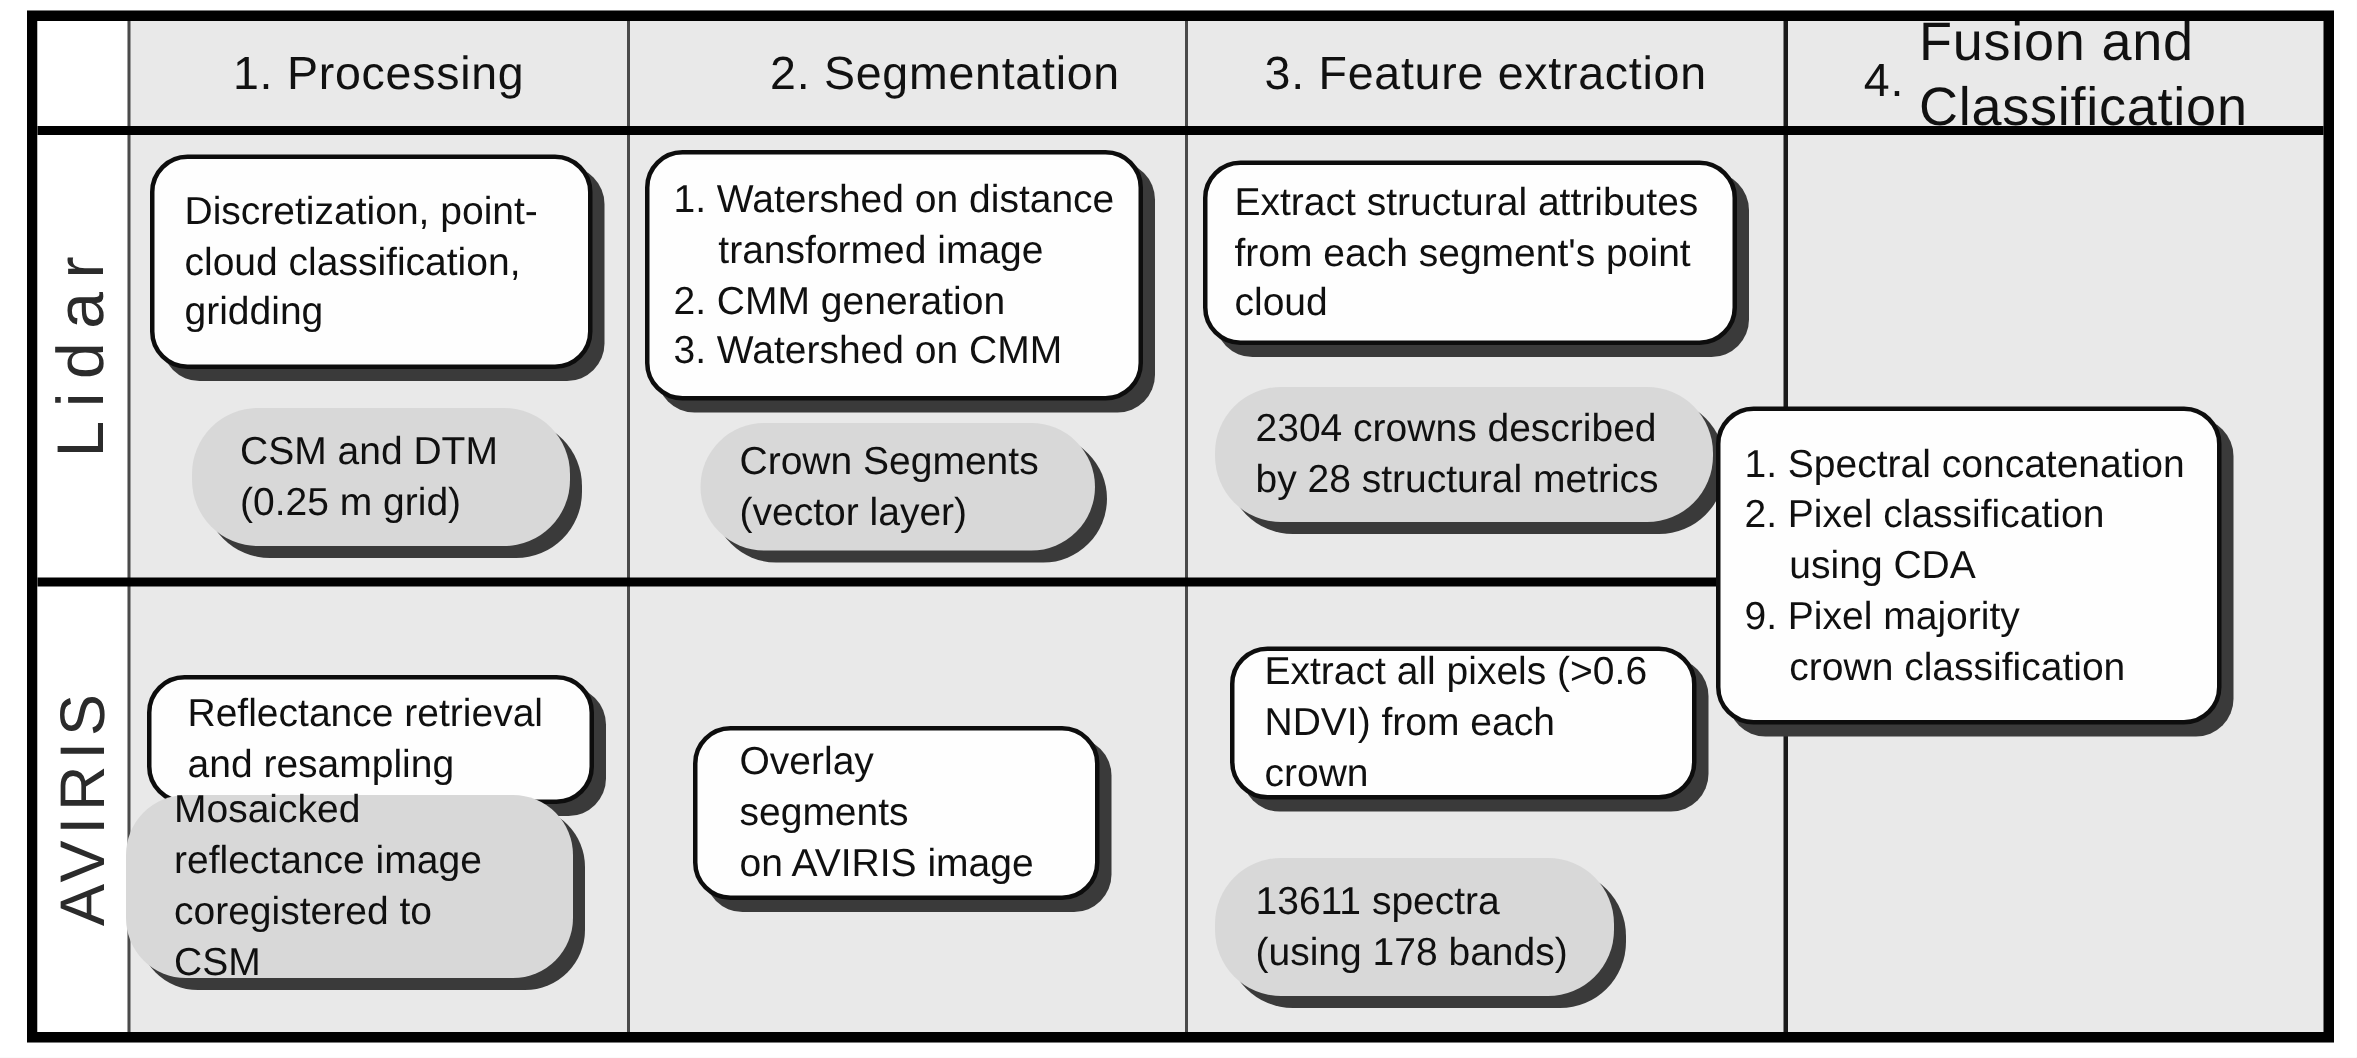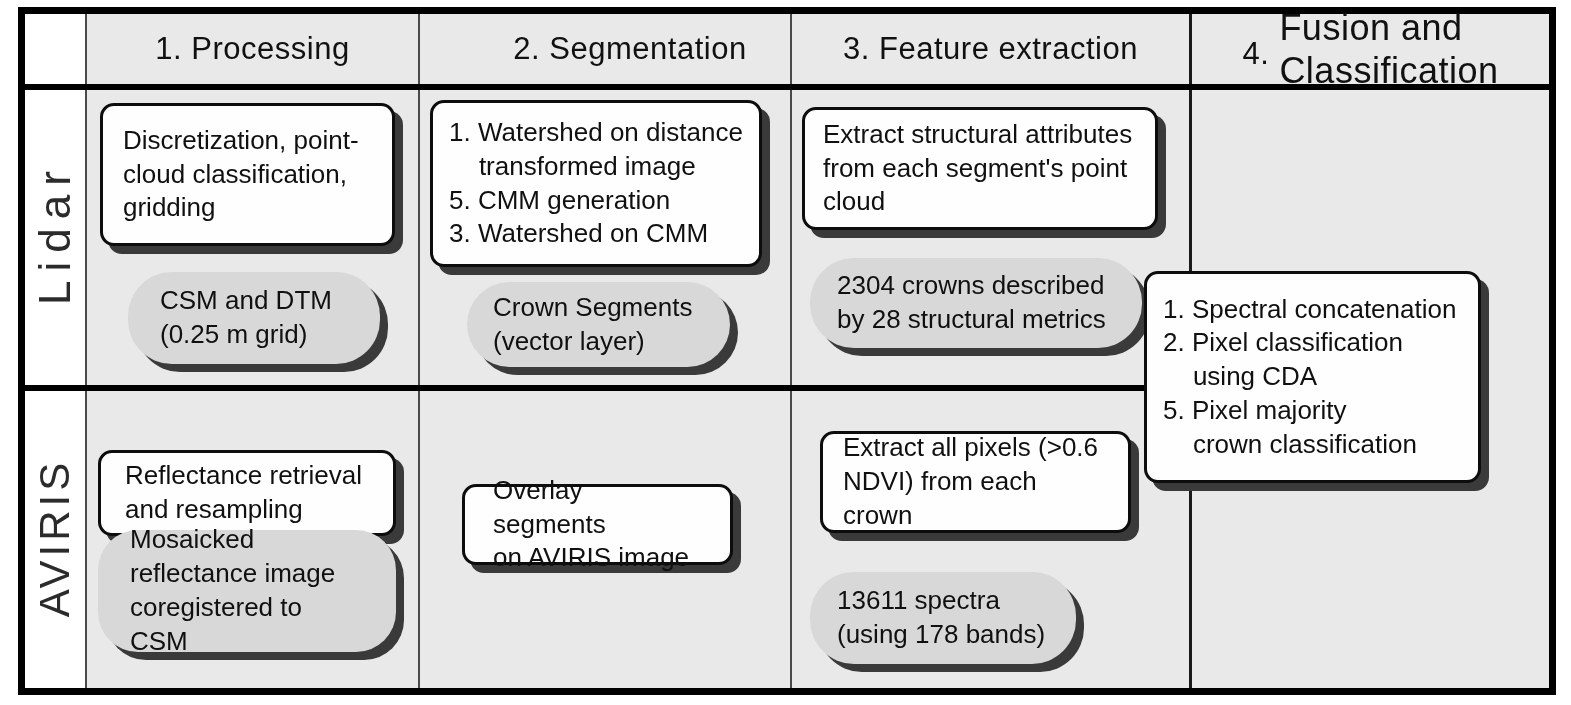--- a/index.html
+++ b/index.html
@@ -51,40 +51,40 @@
   }
   .rlabel.aviris span { letter-spacing:4px; padding-left:4px; font-size:42px; }
   
   .box {
     position:absolute; box-sizing:border-box;
     font-size:26px; line-height:1.3; color:#101010;
     display:flex; flex-direction:column; justify-content:center;
     text-align:left;
   }
   .white-box {
-    background:#fefefe; border:3px solid #0d0d0d; border-radius:14px;
+    background:#fefefe; border:3px solid #0d0d0d; border-radius:25px;
     box-shadow:8px 8px 0 #3a3a3a;
   }
   .gray-box {
     background:#d8d8d8; border-radius:44px;
     box-shadow:8px 8px 0 #3a3a3a;
   }
   .pre { white-space:pre-line; }
   .list div { padding-left:1.15em; text-indent:-1.15em; white-space:pre-line; }
   
   .b-lid-proc-p { left:100px; top:103px; width:295px; height:143px; padding:0 20px; }
   .b-lid-proc-o { left:128px; top:272px; width:252px; height:92px;  padding:0 32px; }
   .b-lid-seg-p  { left:430px; top:100px; width:332px; height:167px; padding:0 16px; }
   .b-lid-seg-o  { left:467px; top:282px; width:263px; height:85px;  padding:0 26px; }
   .b-lid-fe-p   { left:802px; top:107px; width:356px; height:123px; padding:0 18px; }
   .b-lid-fe-o   { left:810px; top:258px; width:332px; height:90px;  padding:0 27px; }
   .b-fusion     { left:1144px; top:271px; width:337px; height:212px; padding:0 16px; }
   .b-av-proc-p  { left:98px;  top:422px; width:298px; height:86px;  padding:0 24px;margin-top:28px; }
-  .b-av-proc-o  { left:98px;  top:530px; width:298px; height:122px; padding:0 32px; border-radius:40px; }
-  .b-av-seg-p   { left:462px; top:484px; width:271px; height:81px; padding:0 28px; }
+  .b-av-proc-o  { left:84px;  top:530px; width:298px; height:122px; padding:0 32px; border-radius:40px; }
+  .b-av-seg-p   { left:462px; top:484px; width:271px; height:116px; padding:0 28px; }
   .b-av-fe-p    { left:820px; top:431px; width:311px; height:102px; padding:0 20px; }
   .b-av-fe-o    { left:810px; top:572px; width:266px; height:92px;  padding:0 27px; }
 </style>
 </head>
 <body>
 
 <div class="stage">
 
   <div class="table-frame"></div>
   <div class="label-col-bg"></div>
@@ -114,37 +114,37 @@
 
   <div class="box white-box pre b-lid-proc-p">Discretization, point-
 cloud classification,
 gridding</div>
   <div class="box gray-box pre b-lid-proc-o">CSM and DTM
 (0.25 m grid)</div>
 
   <div class="box white-box list b-lid-seg-p">
       <div>1. Watershed on distance
 transformed image</div>
-      <div>5. CMM generation</div>
+      <div>2. CMM generation</div>
       <div>3. Watershed on CMM</div>
     </div>
   <div class="box gray-box pre b-lid-seg-o">Crown Segments
 (vector layer)</div>
 
   <div class="box white-box pre b-lid-fe-p">Extract structural attributes
 from each segment's point
 cloud</div>
   <div class="box gray-box pre b-lid-fe-o">2304 crowns described
 by 28 structural metrics</div>
 
   <div class="box white-box list b-fusion">
       <div>1. Spectral concatenation</div>
       <div>2. Pixel classification
 using CDA</div>
-      <div>5. Pixel majority
+      <div>9. Pixel majority
 crown classification</div>
     </div>
 
   <div class="box white-box pre b-av-proc-p">Reflectance retrieval
 and resampling</div>
   <div class="box gray-box pre b-av-proc-o">Mosaicked
 reflectance image
 coregistered to CSM</div>
 
   <div class="box white-box pre b-av-seg-p">Overlay segments

